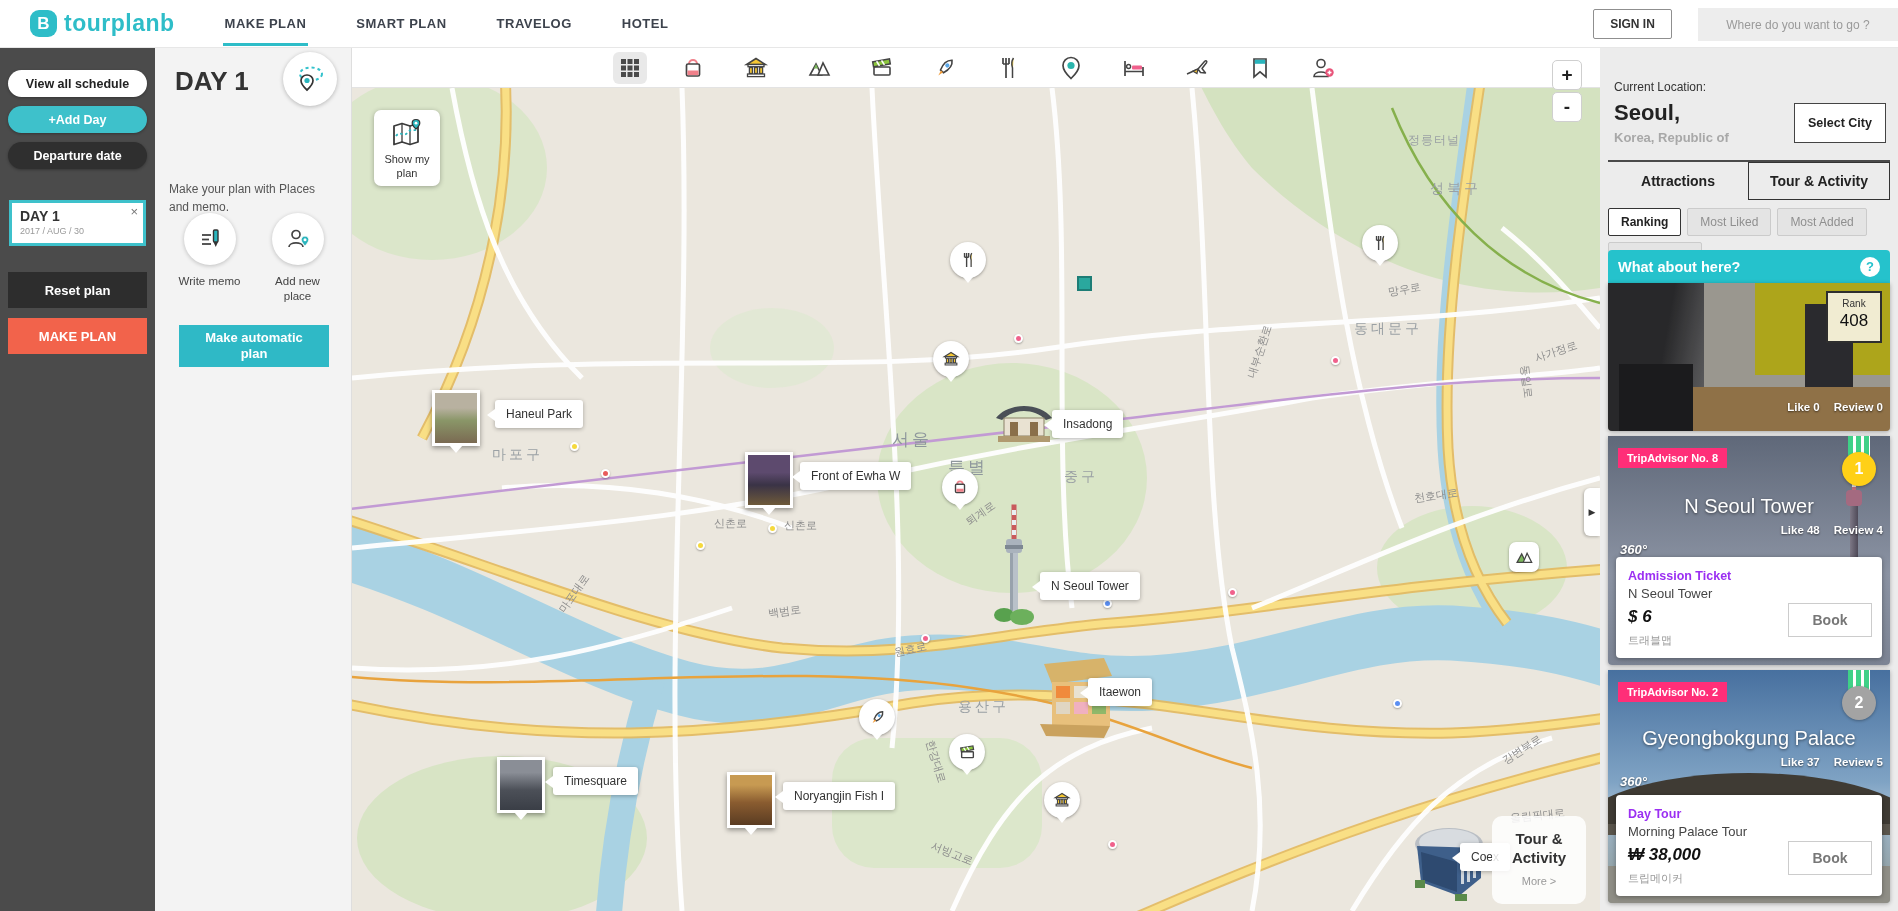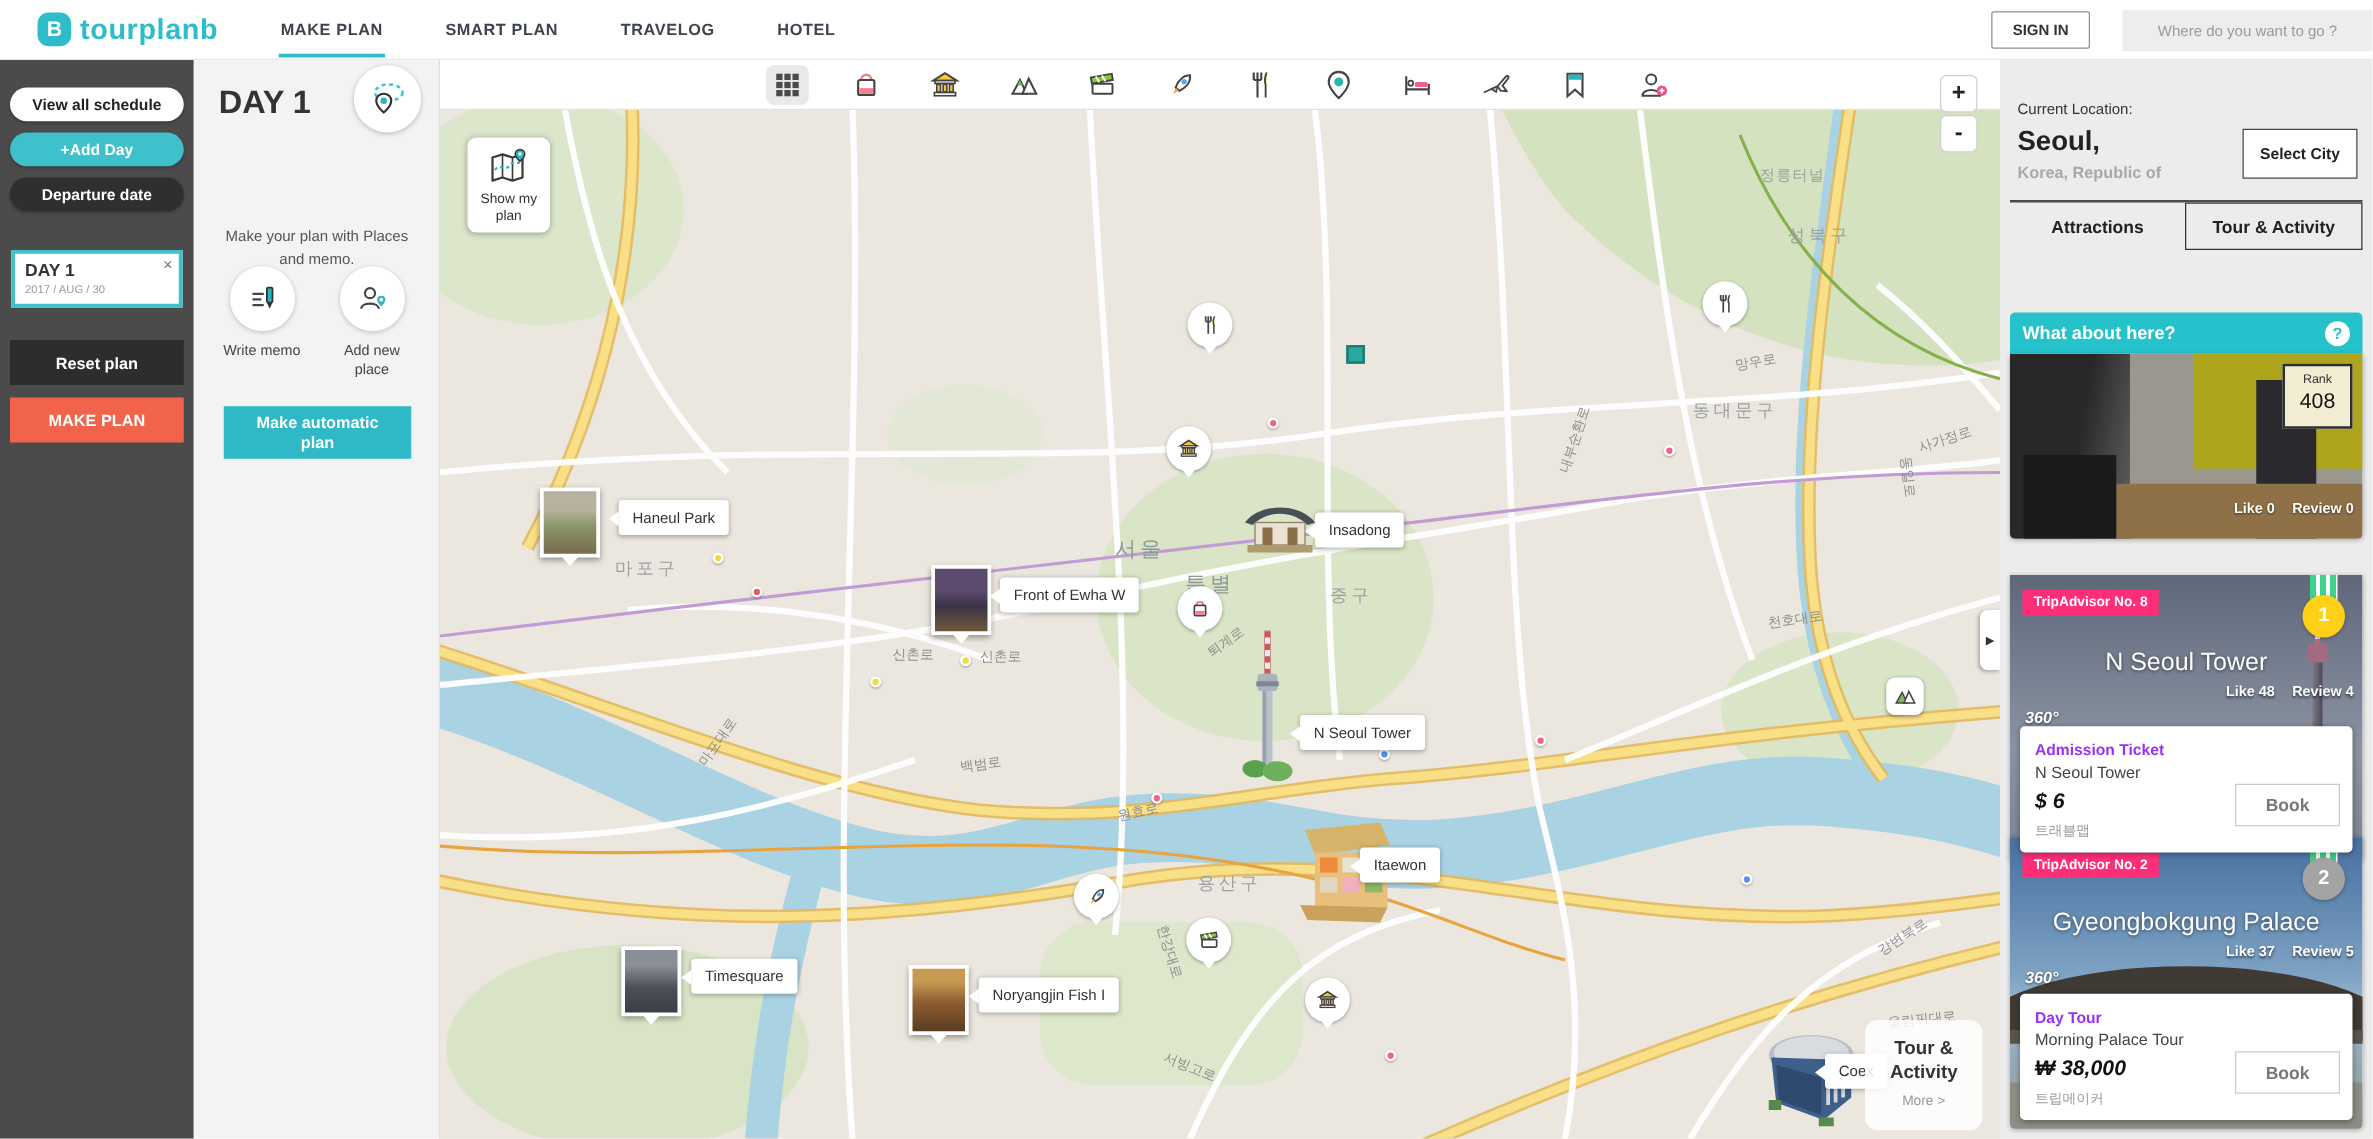--- a/index.html
+++ b/index.html
@@ -30,21 +30,21 @@
   .day-card-date { font-size:9px; color:#9a9a9a; margin-top:2px; }
   .day-card-close { position:absolute; right:5px; top:2px; font-size:13px; color:#777; cursor:pointer; line-height:1; }
   .block-btn { position:absolute; left:8px; width:139px; height:36px; font-size:13px; font-weight:bold; color:#fff; display:flex; align-items:center; justify-content:center; cursor:pointer; }
   .btn-reset { top:224px; background:#2d2d2d; }
   .btn-save { top:270px; background:#f2634b; }
 
   
   #day-panel { width:197px; height:863px; background:#f3f3f3; border-right:1px solid #dedede; position:relative; flex:none; }
   .dp-title { position:absolute; left:20px; top:18px; font-size:26px; font-weight:bold; color:#333; }
   .dp-route-ic { position:absolute; right:14px; top:4px; width:54px; height:54px; background:#fff; border-radius:50%; box-shadow:0 1px 4px rgba(0,0,0,.25); display:flex; align-items:center; justify-content:center; }
-  .dp-hint { position:absolute; left:0; top:132px; width:197px; text-align:center; font-size:12px; color:#555; line-height:1.5; padding:0 14px; }
+  .dp-hint { position:absolute; left:0; top:132px; width:197px; font-size:12px; color:#555; line-height:1.5; padding:0 14px; }
   .dp-icons { position:absolute; left:0; top:165px; width:197px; display:flex; justify-content:center; gap:22px; }
   .dp-ic-wrap { display:flex; flex-direction:column; align-items:center; width:66px; cursor:pointer; }
   .dp-circle { width:52px; height:52px; background:#fff; border-radius:50%; box-shadow:0 1px 4px rgba(0,0,0,.22); display:flex; align-items:center; justify-content:center; }
   .dp-ic-label { margin-top:9px; font-size:11.5px; color:#444; text-align:center; line-height:1.3; }
   .dp-auto-btn { position:absolute; left:24px; top:277px; width:150px; height:42px; background:#2fb9c6; color:#fff; font-size:13px; font-weight:bold; text-align:center; display:flex; align-items:center; justify-content:center; line-height:1.25; cursor:pointer; padding:0 18px; }
 
   
   #map { position:relative; width:1248px; height:863px; background:#ebe7de; overflow:hidden; flex:none; }
   #map-base { position:absolute; left:0; top:0; }
   .map-toolbar { position:absolute; left:0; top:0; width:1248px; height:40px; background:#fff; border-bottom:1px solid #e3e3e3; display:flex; align-items:center; justify-content:center; gap:29px; z-index:30; }
@@ -550,20 +550,26 @@
     <div class="rp-loc-label">Current Location:</div>
     <div class="rp-city">Seoul,</div>
     <div class="rp-country">Korea, Republic of</div>
     <div class="rp-select-city">Select City</div>
 
     <div class="rp-tabs">
       <div class="rp-tab">Attractions</div>
       <div class="rp-tab boxed">Tour &amp; Activity</div>
     </div>
 
+    <div class="rp-filters">
+      <div class="chip active">Ranking</div>
+      <div class="chip idle">Most Liked</div>
+      <div class="chip idle">Most Added</div>
+      <div class="chip idle">Most Viewed</div>
+    </div>
 
     <div class="rp-suggest">
       <div class="st">What about here?</div>
       <div class="rp-help">?</div>
     </div>
 
     <div class="rcard" style="top:235px; height:148px;">
       <div class="img" style="background:#a8a49c;">
         <div style="position:absolute; left:0; top:0; width:34%; height:100%; background:linear-gradient(100deg,#2c2c2e 55%, #6a6a6c);"></div>
         <div style="position:absolute; left:52%; top:0; width:48%; height:62%; background:#bcb41e;"></div>
@@ -574,21 +580,21 @@
       </div>
       <div class="rank-badge">
         <div class="rl">Rank</div>
         <div class="rv">408</div>
       </div>
       <div class="rcard-likes" style="top:118px;">
         <span>Like 0</span><span>Review 0</span>
       </div>
     </div>
 
-    <div class="rcard" style="top:388px; height:229px;margin-top:24px;">
+    <div class="rcard" style="top:388px; height:229px;">
       <div class="img" style="background:linear-gradient(#5f6879 0%, #8b93a3 60%, #7c8494 100%);">
         <div style="position:absolute; right:34px; top:14px; width:4px; height:42px; background:repeating-linear-gradient(0deg,#c06a78 0 5px,#e8e4e0 5px 10px);"></div>
         <div style="position:absolute; right:28px; top:54px; width:16px; height:16px; border-radius:4px; background:#a46a80;"></div>
         <div style="position:absolute; right:32px; top:70px; width:8px; height:120px; background:linear-gradient(90deg,#7d7886,#4f4a58);"></div>
       </div>
       <div class="ta-badge">TripAdvisor No. 8</div>
       <div class="medal">
         <div class="ribbon"></div>
         <div class="coin coin-gold">1</div>
       </div>

